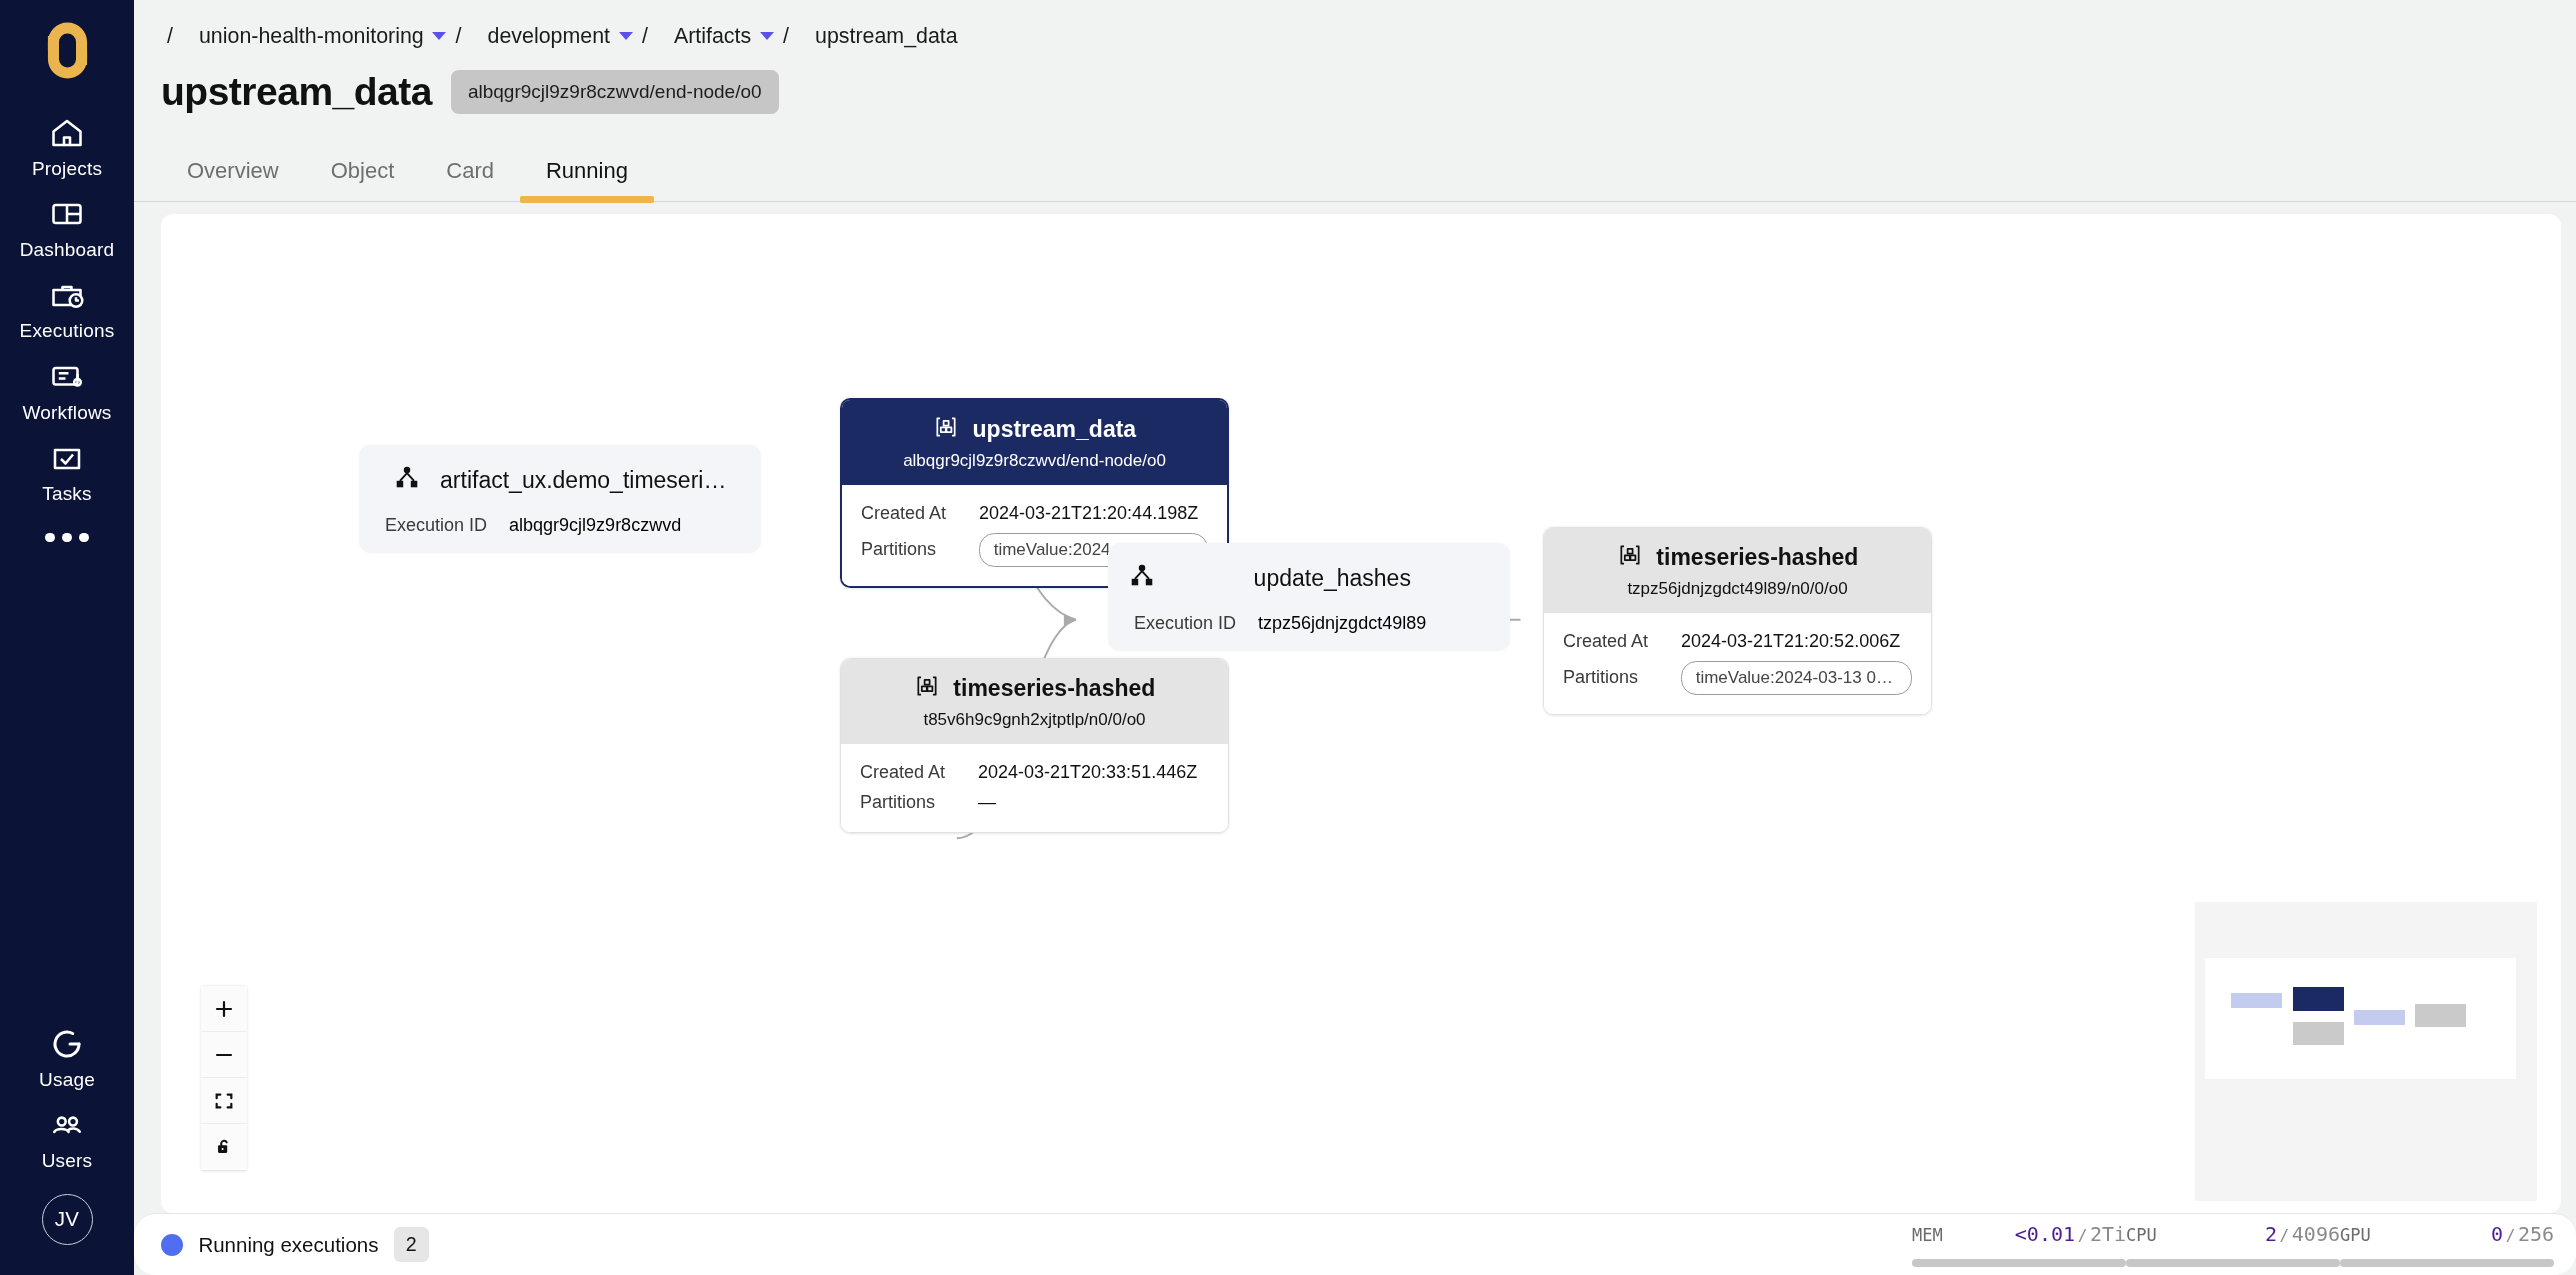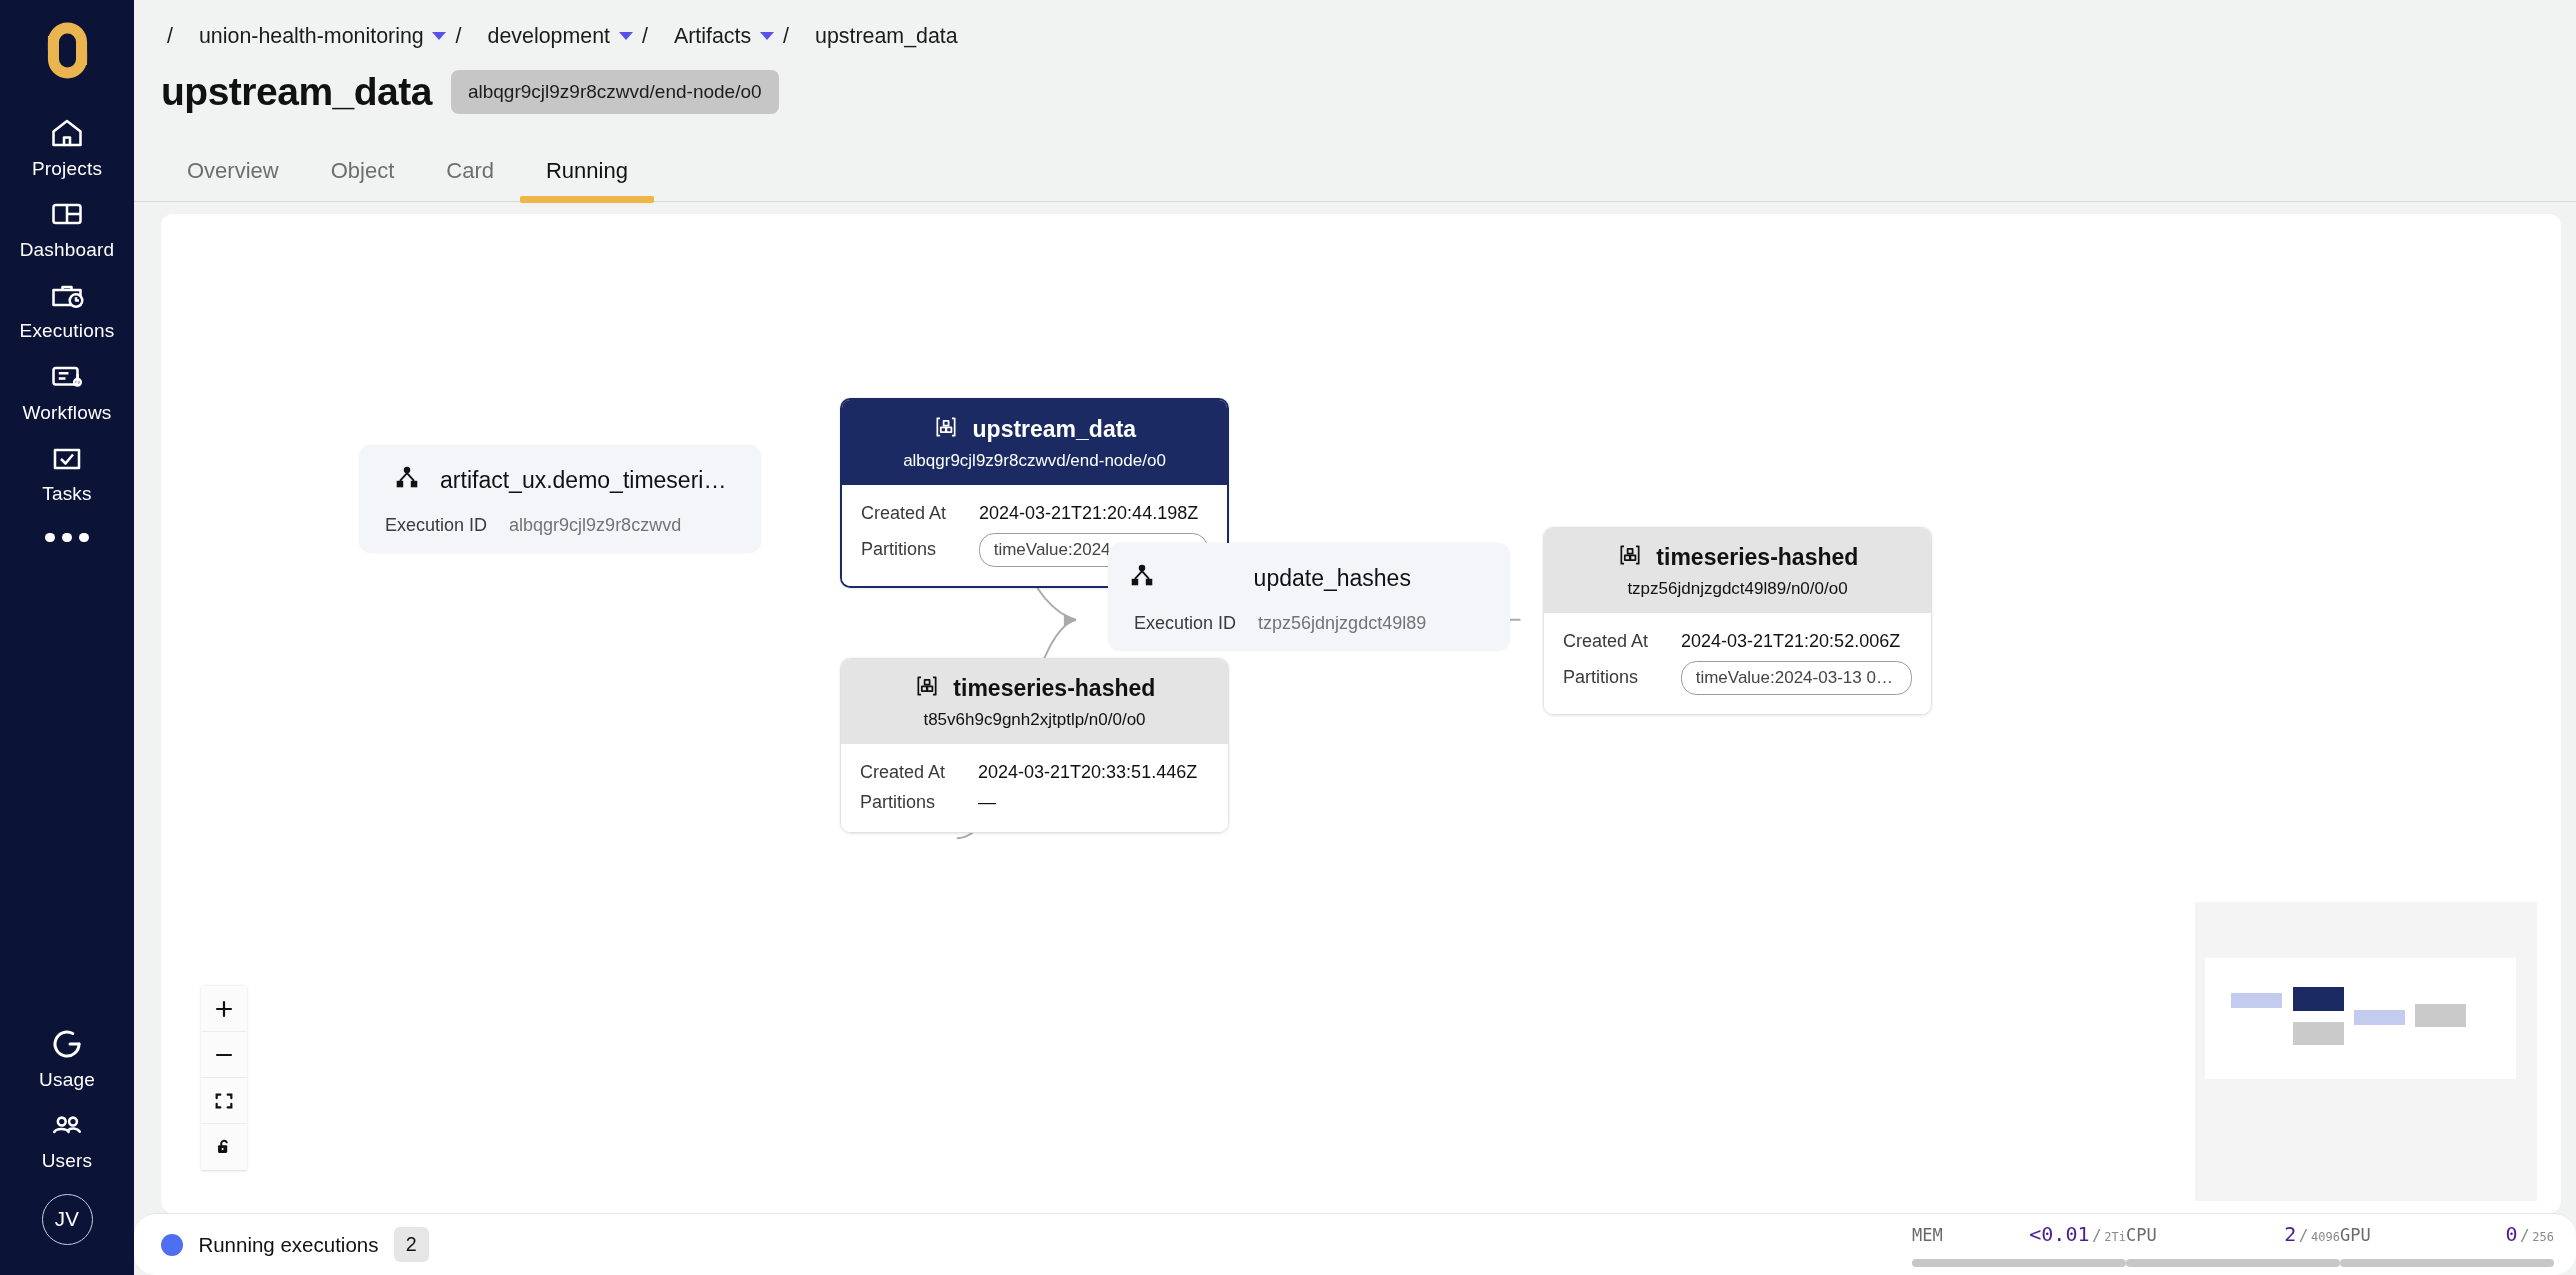--- a/index.html
+++ b/index.html
@@ -105,21 +105,21 @@
   }
   .exec-title {
     display: flex; align-items: center; justify-content: center; gap: 20.5px;
     font-size: 23px; color: #111; padding: 3.4px 20.5px 0 20.5px; font-weight: 400;
   }
   .exec-row {
     display: flex; align-items: center; gap: 22px;
     padding: 19px 26px 0 26px; font-size: 18px;
   }
   .exec-row .k { color: #3a3a3a; }
-  .exec-row .v { color: #737373; }
+  .exec-row .v { color: #000000; }
 
   .node-art { box-shadow: 0 0.9px 2.6px rgba(0,0,0,.10); }
   .node-art .head {
     padding: 13.7px 15.4px 13.7px 15.4px; text-align: center;
   }
   .node-art .head .nm {
     display: flex; align-items: center; justify-content: center; gap: 13.7px;
     font-size: 23px; font-weight: 700; line-height: 1.1;
   }
   .node-art .head .sub { font-size: 17px; margin-top: 6px; }
@@ -176,21 +176,21 @@
   .status-spacer { flex: 1 1 auto; }
   .meters { display: flex; align-items: center; }
   .meter { width: 214px; position: relative; }
   .meter-top { display: flex; align-items: baseline; justify-content: space-between; height: 29px; }
   .meter-name {
     font-family: "DejaVu Sans Mono", monospace; font-size: 17px; color: #6b6b6b;
   }
   .meter-vals { font-family: "DejaVu Sans Mono", monospace; }
   .meter-used { font-size: 20px; font-weight: 400; color: #4c1d95; }
   .meter-sep { font-size: 16px; color: #8a8a8a; padding: 0 2.6px; }
-  .meter-total { font-size: 12px; color: #8a8a8a; }
+  .meter-total { font-size: 20px; color: #8a8a8a; }
   .meter-bar { height: 7.7px; border-radius: 4.3px; background: #c7c7c7; margin-top: 7.7px; }
 </style>
 </head>
 <body>
 
 <div class="app">
 
   <nav class="sidebar">
     <div class="logo">
       <svg viewBox="0 0 74 74" width="63" height="63" aria-hidden="true">

